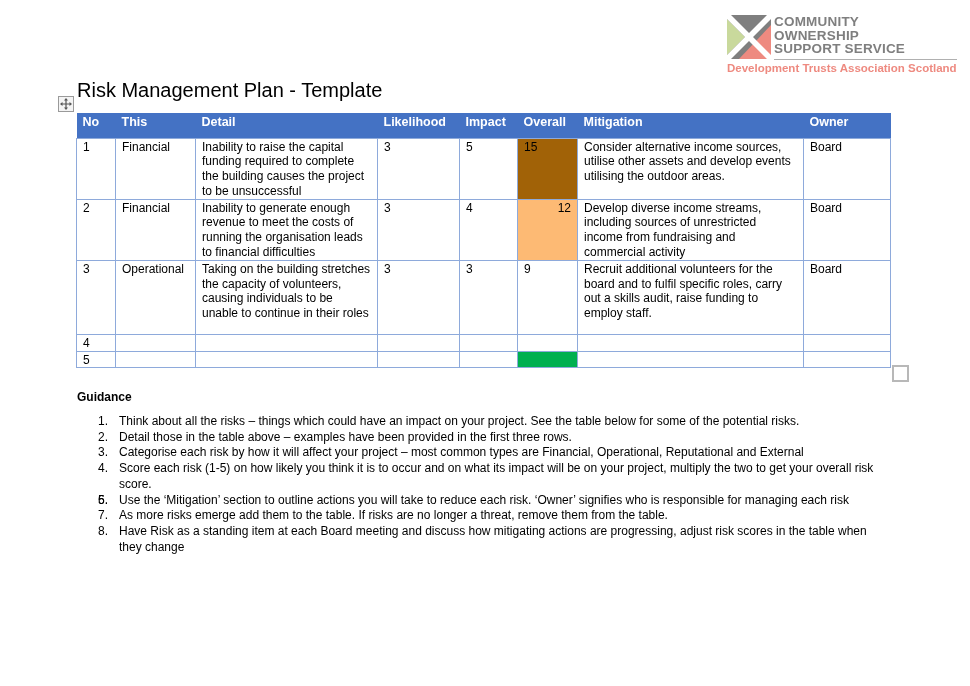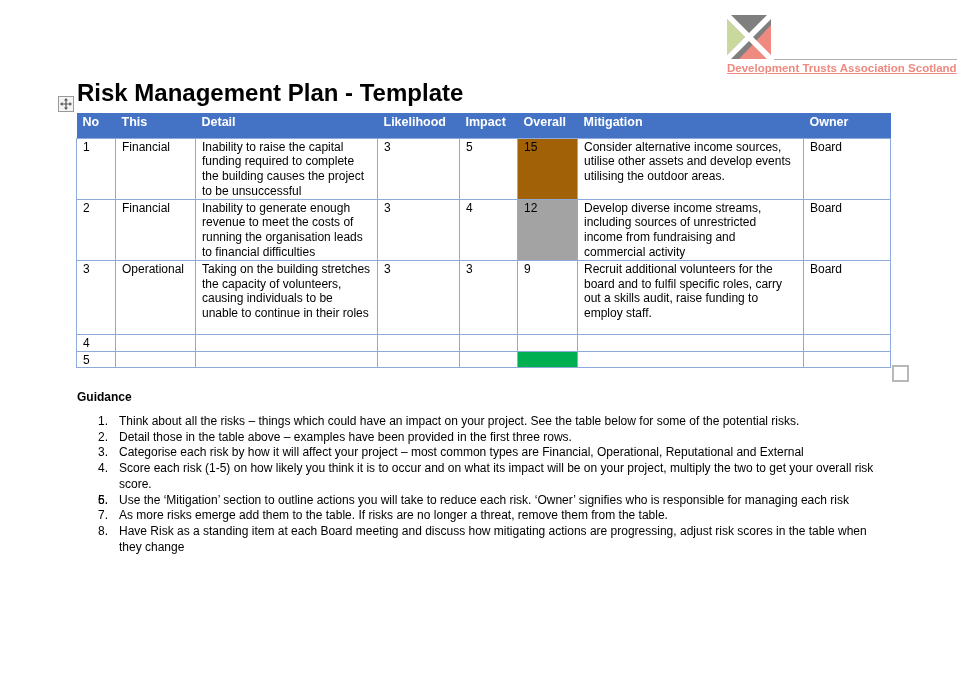--- a/index.html
+++ b/index.html
@@ -1,46 +1,51 @@
 <!DOCTYPE html>
 <html><head>
 <meta charset="utf-8">
 <style>
   * { box-sizing: border-box; margin: 0; padding: 0; }
   body { width: 970px; height: 686px; background: #ffffff; position: relative; overflow: hidden; font-family: "Liberation Sans", sans-serif; color: #000; }
   .logo { position: absolute; left: 727px; top: 15px; width: 232px; height: 62px; }
   .logo-mark { position: absolute; left: 0; top: 0; width: 44px; height: 44px; }
   .logo-text { position: absolute; left: 47px; top: 0; font-size: 13.5px; line-height: 13.5px; color: #7f7f7f; font-weight: bold; letter-spacing: 0.2px; }
   .logo-rule { position: absolute; left: 47px; top: 44px; width: 183px; height: 1px; background: #b0b0b0; }
-  .logo-sub { position: absolute; left: 0; top: 47px; font-size: 11.5px; font-weight: bold; color: #ee8a80; white-space: nowrap; text-decoration: underline; }
-  .title { position: absolute; left: 77px; top: 79px; font-size: 24px; font-weight: bold; }
+  .logo-sub { position: absolute; left: 0; top: 47px; font-size: 11.5px; font-weight: bold; color: #ee8a80; white-space: nowrap; }
+  .title { position: absolute; left: 77px; top: 79px; font-size: 20px; font-weight: normal; }
   .move-handle { position: absolute; left: 58px; top: 96px; width: 16px; height: 16px; border: 1px solid #9a9a9a; background: #f4f4f4; display: flex; align-items: center; justify-content: center; }
   table.risk { position: absolute; left: 76px; top: 113px; border-collapse: collapse; font-size: 12px; table-layout: fixed; width: 814px; }
   table.risk th { background: #4472c4; color: #fff; text-align: left; font-weight: bold; font-size: 12.5px; height: 25px; padding: 2px 6px 4px 6px; vertical-align: top; border: none; }
   table.risk td { border: 1px solid #8eaadb; vertical-align: top; padding: 1px 6px 0 6px; line-height: 14.8px; height: 15px; }
   .c-red { background: #a16207; }
-  .c-yellow { background: #a3a3a3; }
+  .c-yellow { background: #fdba74; text-align: right; }
   .c-green { background: #00b050; }
   .resize-handle { position: absolute; left: 892px; top: 365px; width: 17px; height: 17px; border: 2px solid #b8b8b8; background: #fff; }
   .guidance-title { position: absolute; left: 77px; top: 390px; font-size: 12px; font-weight: bold; text-align: center; }
   ol.guidance { position: absolute; left: 92px; top: 414px; width: 800px; font-size: 12px; line-height: 15.7px; list-style: none; }
   ol.guidance li { position: relative; padding-left: 27px; }
   ol.guidance li .num { position: absolute; left: 6px; top: 0; }
 </style>
 </head>
 <body>
 
 <div class="logo">
   <svg class="logo-mark" viewBox="0 0 44 44">
     <rect x="0" y="0" width="44" height="44" fill="#7f7f7f"></rect>
     <polygon points="0,4 0,40 18,22" fill="#c9d99c"></polygon>
     <polygon points="44,10 44,44 12,44" fill="#ee8a80"></polygon>
     <polygon points="0,0 44,0 22,20" fill="#7f7f7f"></polygon>
     <polygon points="0,0 4,0 22,18 40,0 44,0 44,4 26,22 44,40 44,44 40,44 22,26 4,44 0,44 0,40 18,22 0,4" fill="#ffffff"></polygon>
   </svg>
+  <div class="logo-text">
+    <div>COMMUNITY</div>
+    <div>OWNERSHIP</div>
+    <div>SUPPORT SERVICE</div>
+  </div>
   <div class="logo-rule"></div>
   <div class="logo-sub">Development Trusts Association Scotland</div>
 </div>
 
 <div class="move-handle">
   <svg width="12" height="12" viewBox="0 0 12 12">
     <path d="M6 0 L8 2.5 H6.6 V5.4 H9.5 V4 L12 6 L9.5 8 V6.6 H6.6 V9.5 H8 L6 12 L4 9.5 H5.4 V6.6 H2.5 V8 L0 6 L2.5 4 V5.4 H5.4 V2.5 H4 Z" fill="#555"></path>
   </svg>
 </div>
 

